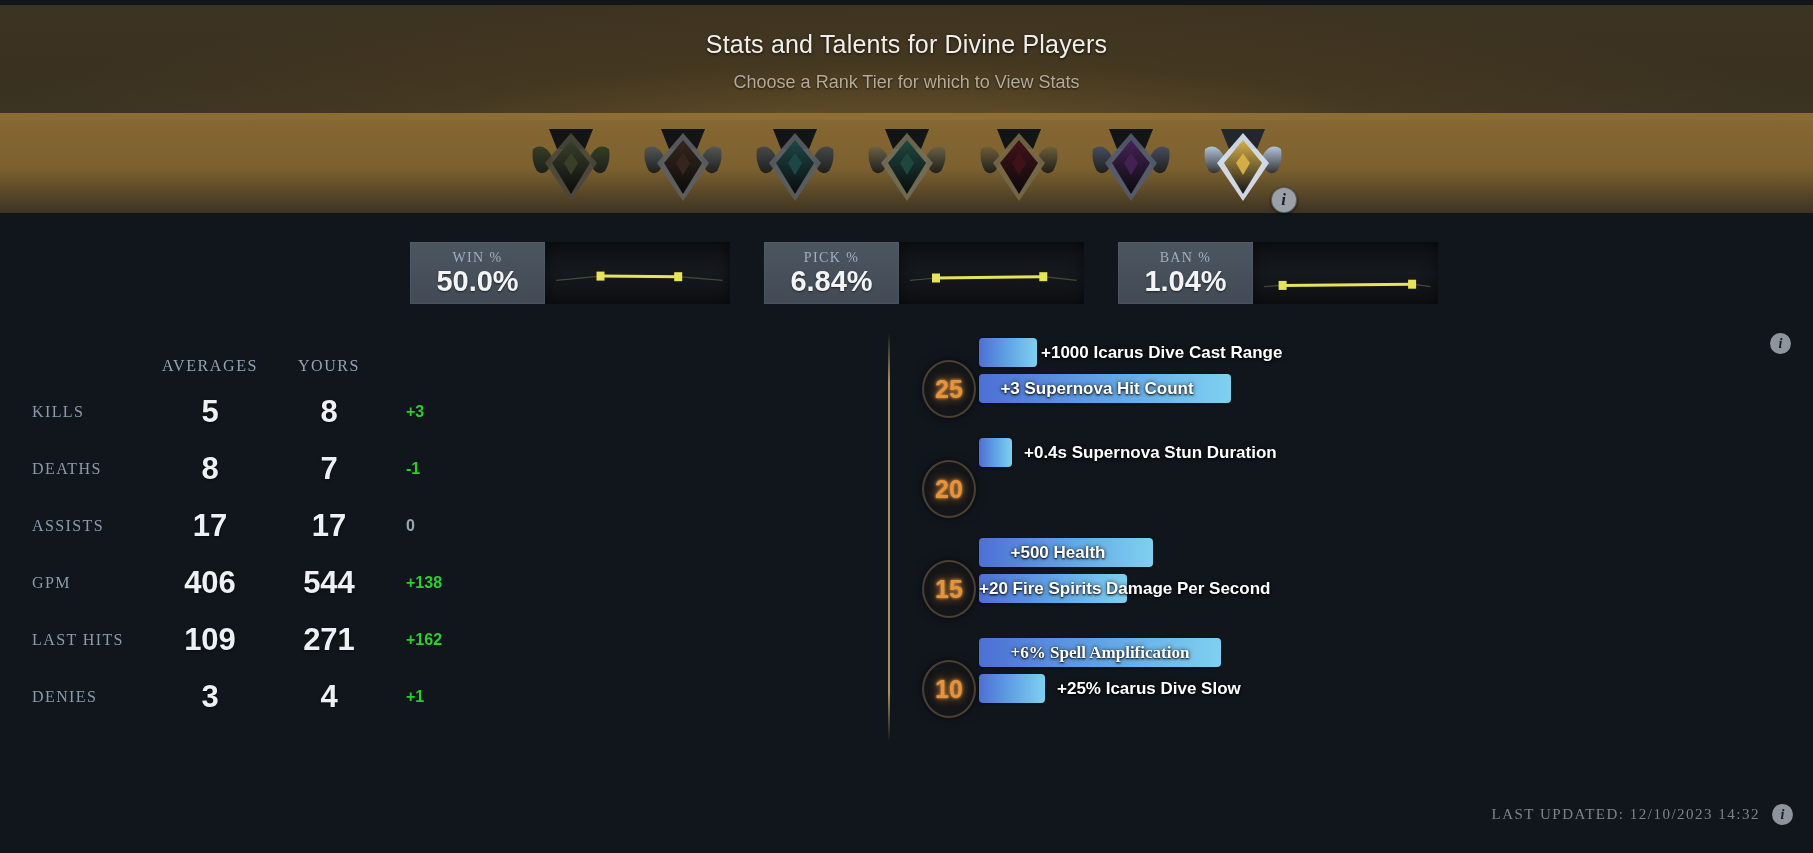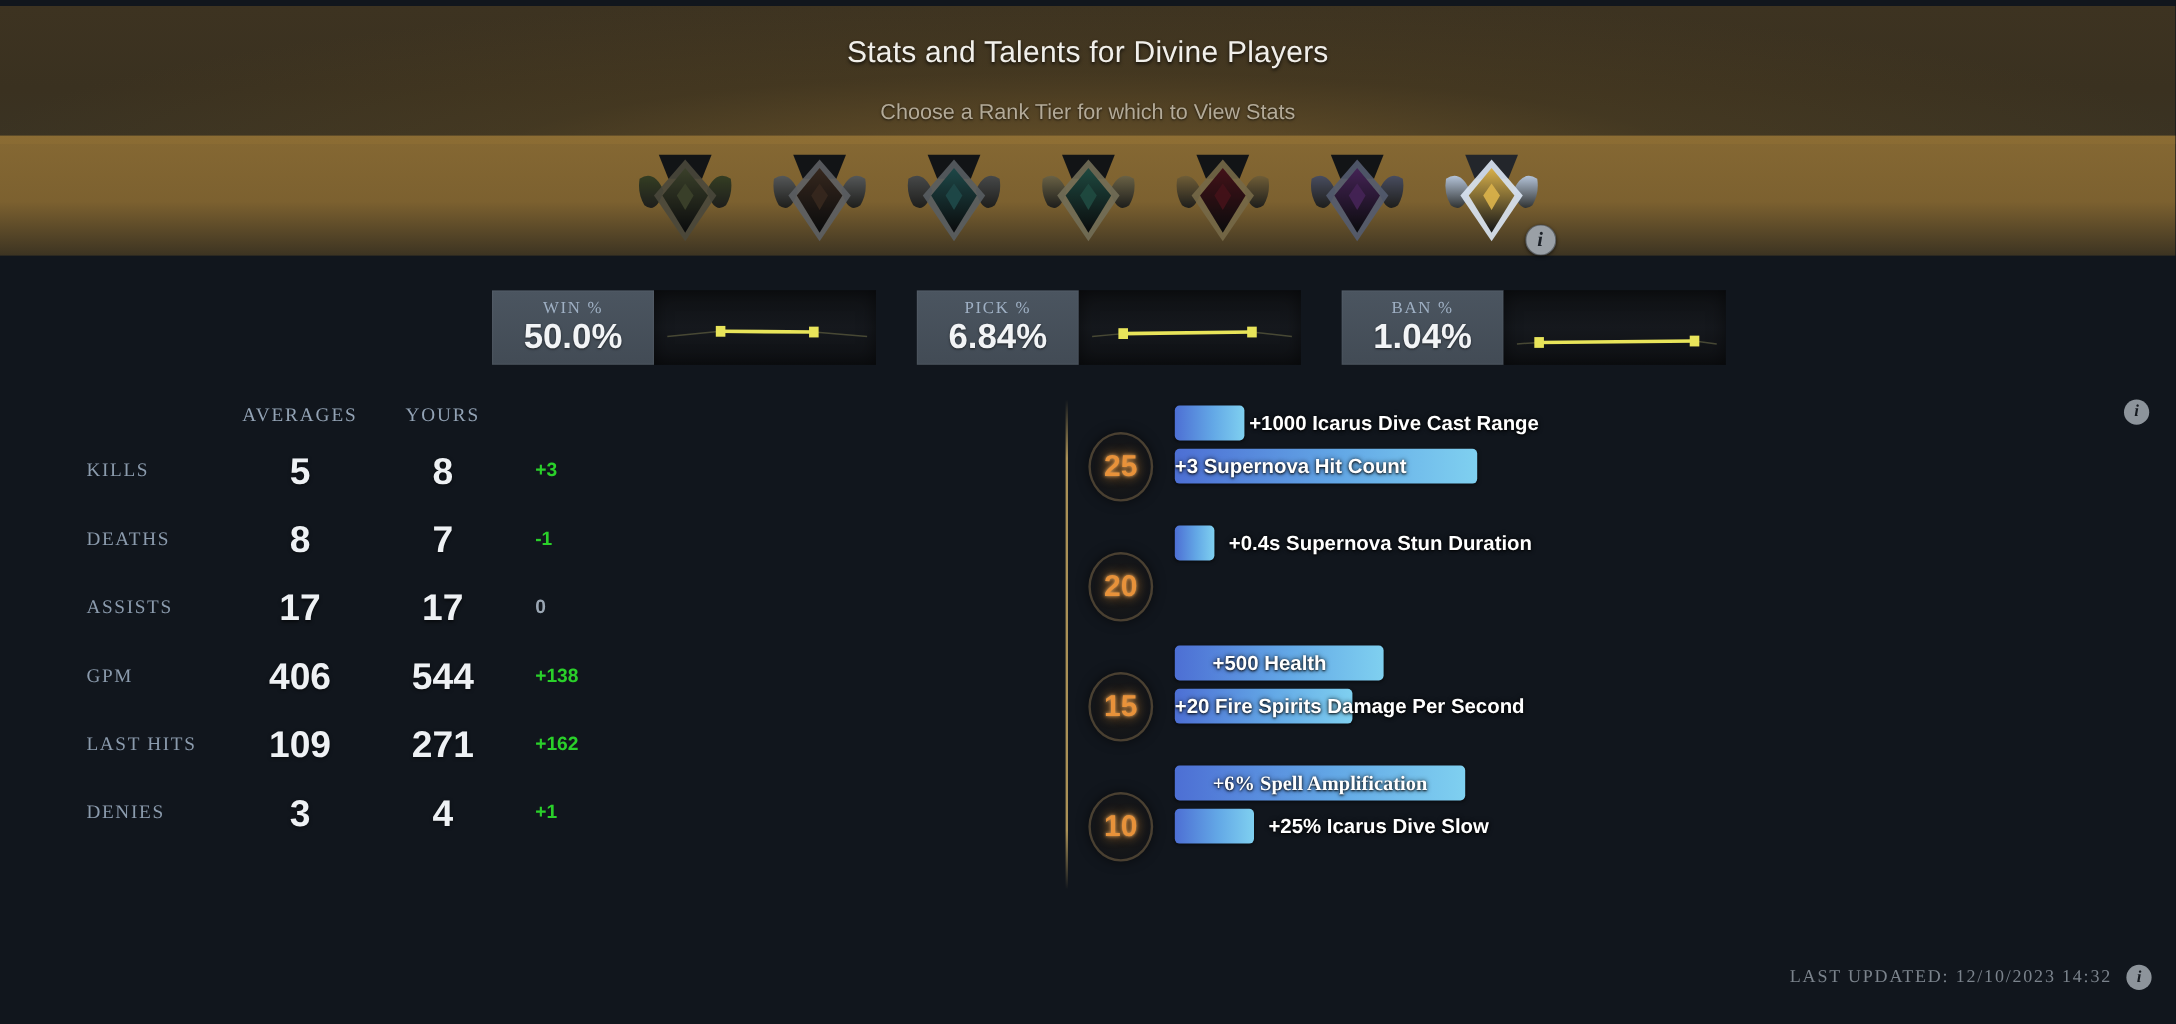--- a/index.html
+++ b/index.html
@@ -43,21 +43,21 @@
   .header-title {
     text-align: center;
     margin-top: 25px;
     font-size: 25px;
     color: #f1efea;
     letter-spacing: .2px;
     text-shadow: 0 1px 3px rgba(0,0,0,.75);
   }
   .header-sub {
     text-align: center;
-    margin-top: 24px;
+    margin-top: 13px;
     font-size: 18px;
     color: #b3aa98;
     text-shadow: 0 1px 2px rgba(0,0,0,.7);
   }
 
   
   .tier-strip {
     position: absolute;
     top: 113px; left: 0;
     width: 1813px;
@@ -150,23 +150,22 @@
     top: 333px;
     width: 2px;
     height: 408px;
     background: linear-gradient(180deg, rgba(190,160,90,0) 0%, rgba(197,166,96,.85) 12%, rgba(197,166,96,.85) 88%, rgba(190,160,90,0) 100%);
   }
 
   
   .stats-table {
     position: absolute;
     left: 0;
-    top: 330px;
+    top: 349px;
     width: 560px;
-    padding-left: 40px;
   }
   .stats-head {
     display: flex;
     height: 34px;
     align-items: center;
     font-family: "Liberation Serif", serif;
     font-size: 16px;
     letter-spacing: 1.6px;
     color: #93a3b5;
   }
@@ -206,21 +205,21 @@
     left: 905px;
     top: 338px;
     width: 908px;
   }
   .talent-group {
     position: relative;
     height: 100px;
   }
   .talent-level {
     position: absolute;
-    left: 2px;
+    left: 17px;
     top: 22px;
     width: 54px;
     height: 58px;
     border-radius: 50%;
     background: radial-gradient(ellipse at 50% 50%, #1d1c18 0%, #121418 72%, #0e1013 100%);
     border: 2px solid #4a4031;
     display: flex; align-items: center; justify-content: center;
     font-size: 25px;
     font-weight: bold;
     color: #e8923a;
@@ -576,21 +575,21 @@
   <div class="talents" id="talents">
       <div class="talent-group">
         <div class="talent-level">25</div>
         <div class="talent-rows">
           <div class="talent-row">
             <div class="talent-bar" style="width: 58px;"></div>
             <div class="talent-text" style="left: 62px; width: auto;">+1000 Icarus Dive Cast Range</div>
           </div>
           <div class="talent-row">
             <div class="talent-bar" style="width: 252px;"></div>
-            <div class="talent-text" style="left: 0px; width: 236px; text-align: left;">+3 Supernova Hit Count</div>
+            <div class="talent-text" style="left: 0px; width: 236px; text-align: center;">+3 Supernova Hit Count</div>
             <div class="talent-pct" style="right: -148px;">+8.7%</div>
           </div>
         </div>
       </div>
       <div class="talent-group">
         <div class="talent-level">20</div>
         <div class="talent-rows">
           <div class="talent-row">
             <div class="talent-bar" style="width: 33px;"></div>
             <div class="talent-text" style="left: 45px; width: auto;">+0.4s Supernova Stun Duration</div>

